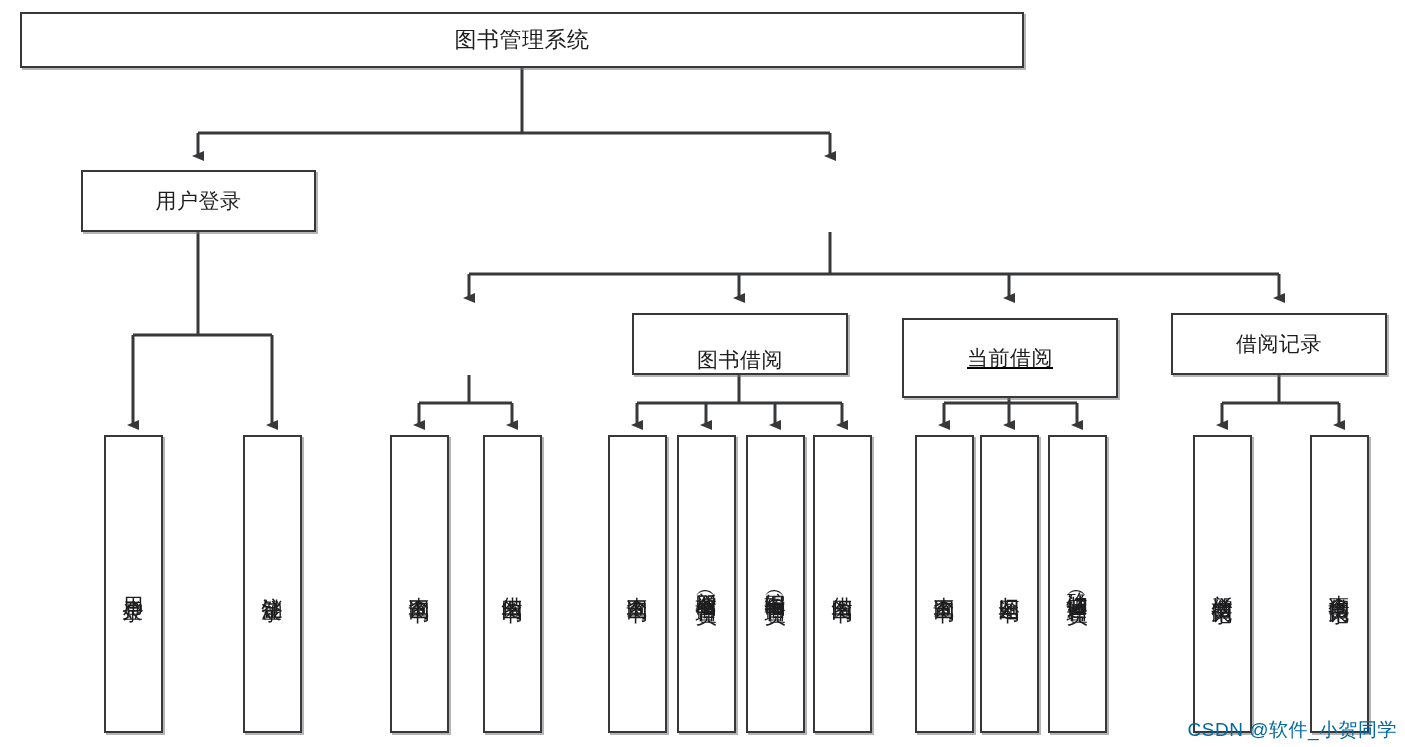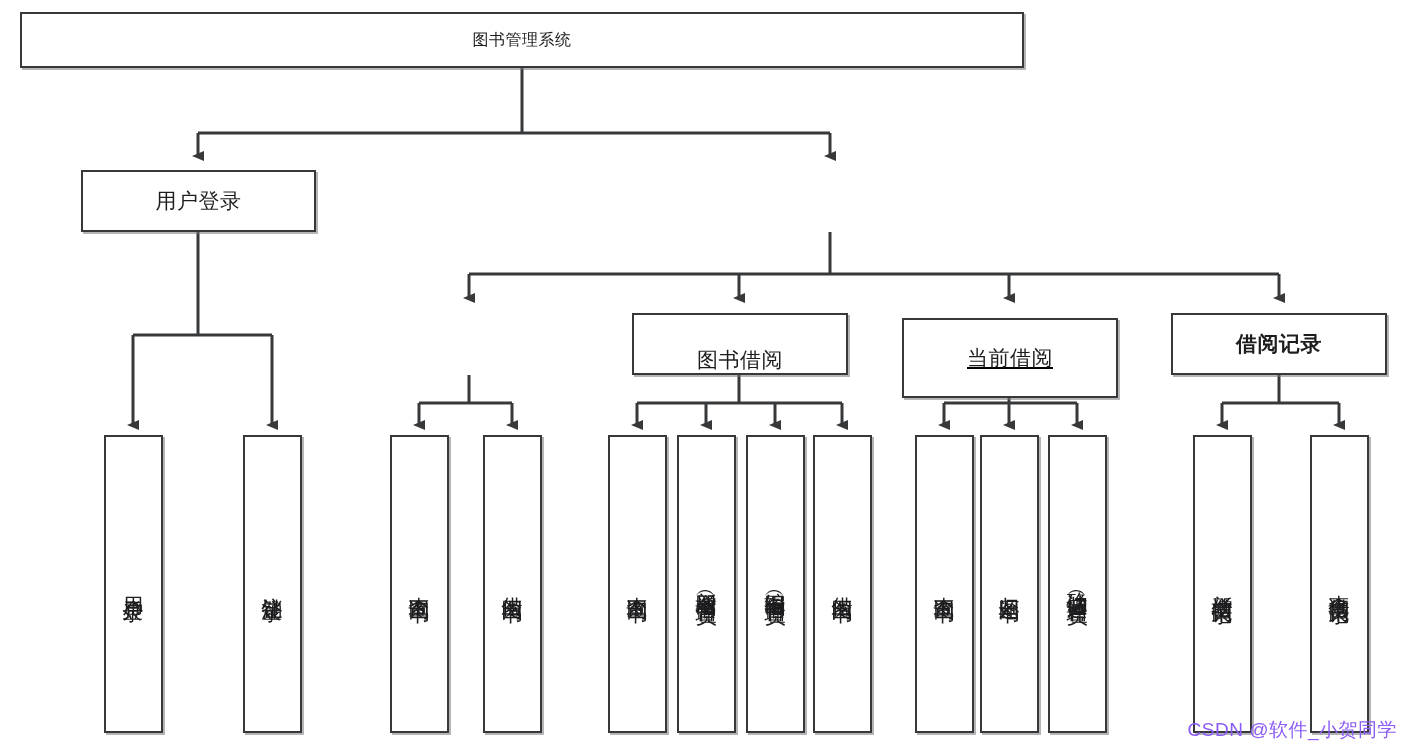--- a/index.html
+++ b/index.html
@@ -42,26 +42,26 @@
     white-space: nowrap;
   }
   .node.vertical .label {
     writing-mode: vertical-rl;
     text-orientation: upright;
     letter-spacing: 2px;
     font-size: 21px;
     line-height: 1.1;
     white-space: nowrap;
   }
-  .node.root .label { font-size: 16px; }
+  .node.root .label { font-size: 22px; }
   .watermark {
     position: absolute;
     right: 8px;
     bottom: 4px;
-    color: #8b5cf6;
+    color: #0369a1;
     font-size: 19px;
     letter-spacing: 0.5px;
     white-space: nowrap;
     user-select: none;
   }
 </style>
 </head>
 <body>
 
 <div id="canvas">
@@ -123,21 +123,21 @@
   <div class="node" style="left:81px; top:170px; width:235px; height:62px;">
     <span class="label">用户登录</span>
   </div>
 
   <div class="node" style="left:632px; top:313px; width:216px; height:62px;align-items:flex-end;">
     <span class="label">图书借阅</span>
   </div>
   <div class="node" style="left:902px; top:318px; width:216px; height:80px;text-decoration:underline;">
     <span class="label">当前借阅</span>
   </div>
-  <div class="node" style="left:1171px; top:313px; width:216px; height:62px;font-weight:bold;">
+  <div class="node" style="left:1171px; top:313px; width:216px; height:62px;">
     <span class="label">借阅记录</span>
   </div>
 
   <div class="node vertical" style="left:104px; top:435px; width:59px; height:298px;">
     <span class="label">用户登录</span>
   </div>
   <div class="node vertical" style="left:243px; top:435px; width:59px; height:298px;">
     <span class="label">注销登录</span>
   </div>
 

